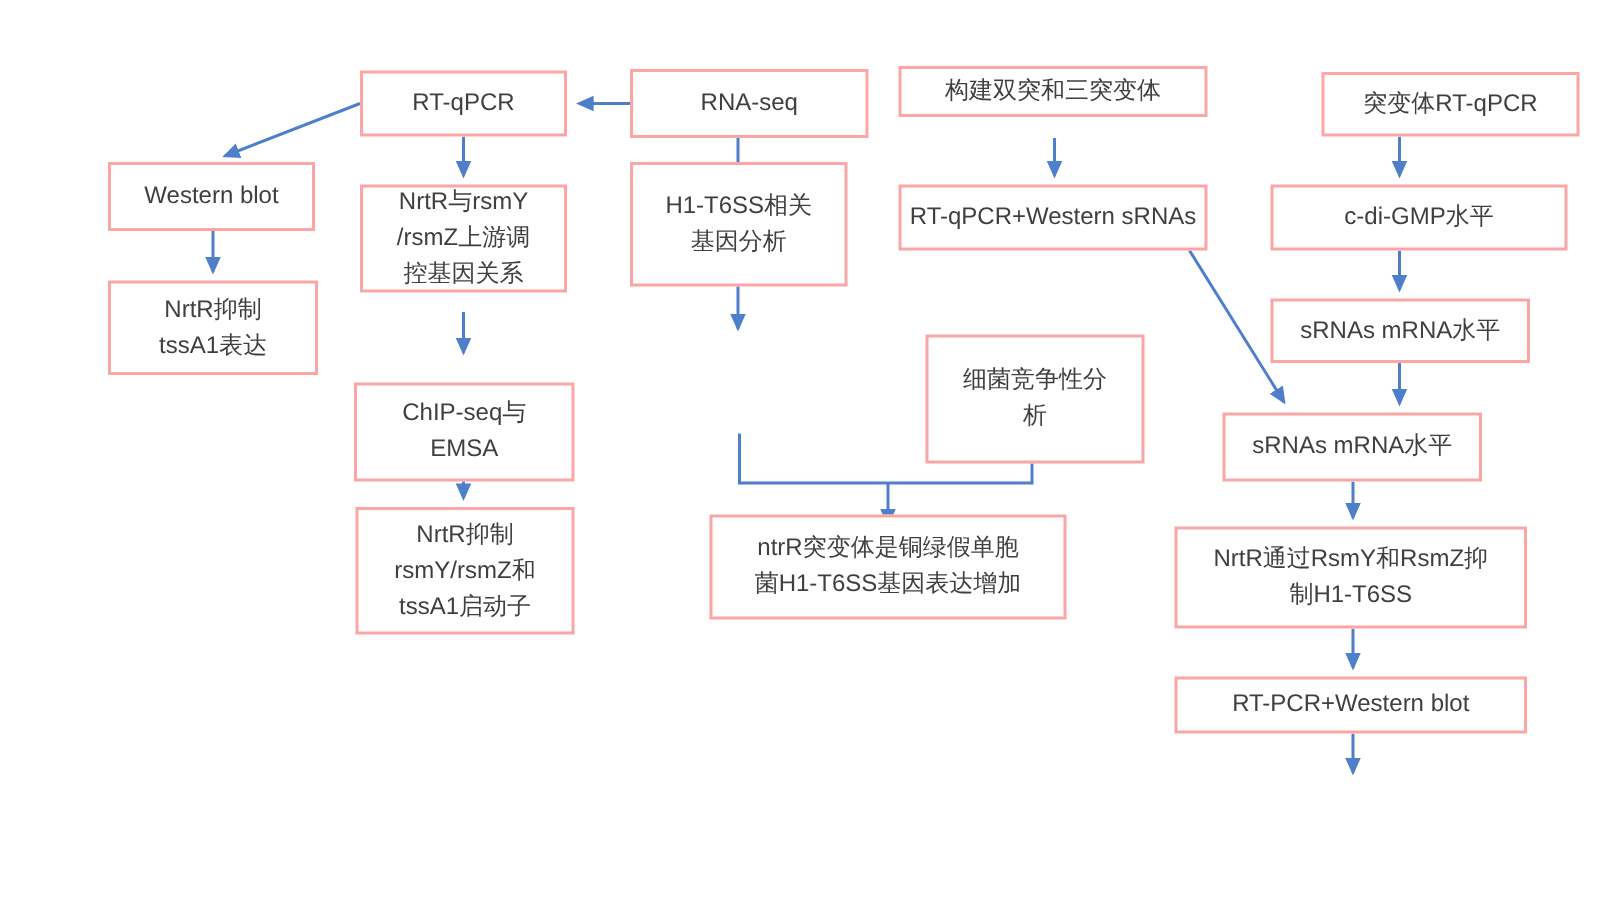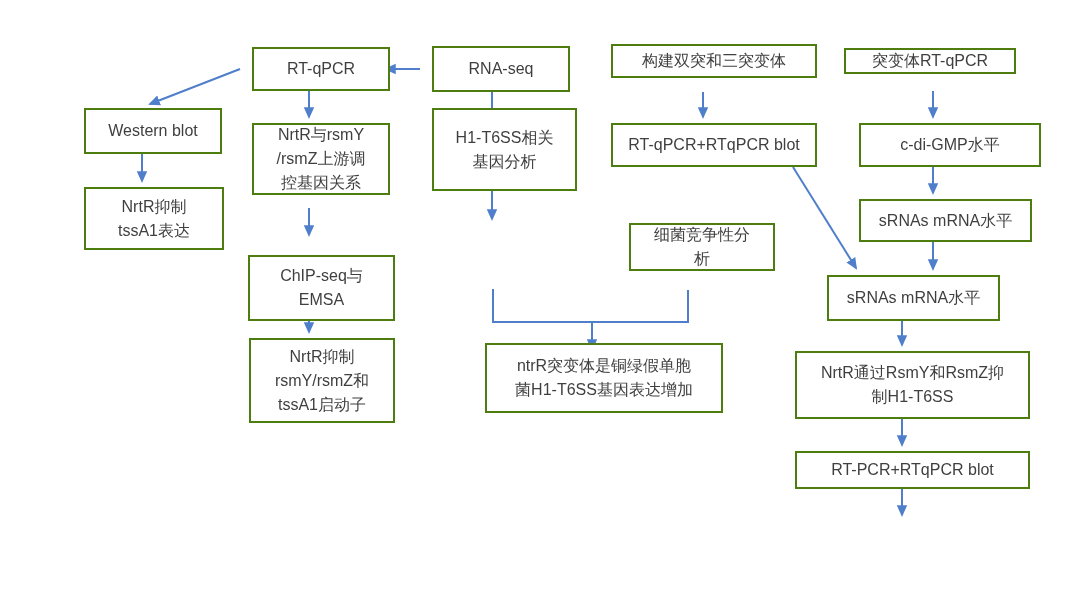--- a/index.html
+++ b/index.html
@@ -13,32 +13,31 @@
   }
   .wires {
     position: absolute;
     left: 0; top: 0;
     width: 1080px; height: 608px;
     pointer-events: none;
   }
   .node {
     position: absolute;
     box-sizing: border-box;
-    border: 2px solid #4d7c0f;
+    border: 2px solid #fca5a5;
     background: #ffffff;
     color: #3f3f3f;
     display: flex;
     align-items: center;
     justify-content: center;
     text-align: center;
     font-size: 16px;
     line-height: 1.5;
     white-space: pre-line;
     padding: 2px 4px;
-    margin-left: 12px;
   }
 </style>
 </head>
 <body>
 
 <div class="stage">
 
   <svg class="wires" viewBox="0 0 1080 608">
     <defs>
       <marker id="arrow" viewBox="0 0 10 10" refX="7.5" refY="5" markerWidth="6.5" markerHeight="6.5" orient="auto-start-reverse">
@@ -61,46 +60,46 @@
       <line x1="933" y1="91" x2="933" y2="117" marker-end="url(#arrow)"></line>
       <line x1="933" y1="167" x2="933" y2="193" marker-end="url(#arrow)"></line>
       <line x1="933" y1="242" x2="933" y2="269" marker-end="url(#arrow)"></line>
       <line x1="902" y1="321" x2="902" y2="345" marker-end="url(#arrow)"></line>
       <line x1="902" y1="419" x2="902" y2="445" marker-end="url(#arrow)"></line>
       <line x1="902" y1="489" x2="902" y2="515" marker-end="url(#arrow)"></line>
     </g>
   </svg>
 
   <div class="node" style="left:240px;top:47px;width:138px;height:44px">RT-qPCR</div>
-  <div class="node" style="left:420px;top:46px;width:138px;height:46px">RNA-seq</div>
+  <div class="node" style="left:420px;top:46px;width:159px;height:46px">RNA-seq</div>
   <div class="node" style="left:599px;top:44px;width:206px;height:34px">构建双突和三突变体</div>
-  <div class="node" style="left:832px;top:48px;width:172px;height:26px">突变体RT-qPCR</div>
+  <div class="node" style="left:881px;top:48px;width:172px;height:43px">突变体RT-qPCR</div>
 
   <div class="node" style="left:72px;top:108px;width:138px;height:46px">Western blot</div>
   <div class="node" style="left:72px;top:187px;width:140px;height:63px">NrtR抑制
 tssA1表达</div>
 
   <div class="node" style="left:240px;top:123px;width:138px;height:72px">NrtR与rsmY
 /rsmZ上游调
 控基因关系</div>
   <div class="node" style="left:236px;top:255px;width:147px;height:66px">ChIP-seq与
 EMSA</div>
   <div class="node" style="left:237px;top:338px;width:146px;height:85px">NrtR抑制
 rsmY/rsmZ和
 tssA1启动子</div>
 
   <div class="node" style="left:420px;top:108px;width:145px;height:83px">H1-T6SS相关
 基因分析</div>
 
-  <div class="node" style="left:599px;top:123px;width:206px;height:44px">RT-qPCR+RTqPCR blot</div>
-  <div class="node" style="left:617px;top:223px;width:146px;height:48px">细菌竞争性分
+  <div class="node" style="left:599px;top:123px;width:206px;height:44px">RT-qPCR+Western sRNAs</div>
+  <div class="node" style="left:617px;top:223px;width:146px;height:86px">细菌竞争性分
 析</div>
   <div class="node" style="left:473px;top:343px;width:238px;height:70px">ntrR突变体是铜绿假单胞
 菌H1-T6SS基因表达增加</div>
 
-  <div class="node" style="left:847px;top:123px;width:182px;height:44px">c-di-GMP水平</div>
+  <div class="node" style="left:847px;top:123px;width:198px;height:44px">c-di-GMP水平</div>
   <div class="node" style="left:847px;top:199px;width:173px;height:43px">sRNAs mRNA水平</div>
   <div class="node" style="left:815px;top:275px;width:173px;height:46px">sRNAs mRNA水平</div>
   <div class="node" style="left:783px;top:351px;width:235px;height:68px">NrtR通过RsmY和RsmZ抑
 制H1-T6SS</div>
-  <div class="node" style="left:783px;top:451px;width:235px;height:38px">RT-PCR+RTqPCR blot</div>
+  <div class="node" style="left:783px;top:451px;width:235px;height:38px">RT-PCR+Western blot</div>
 
 </div>
 
 </body></html>

